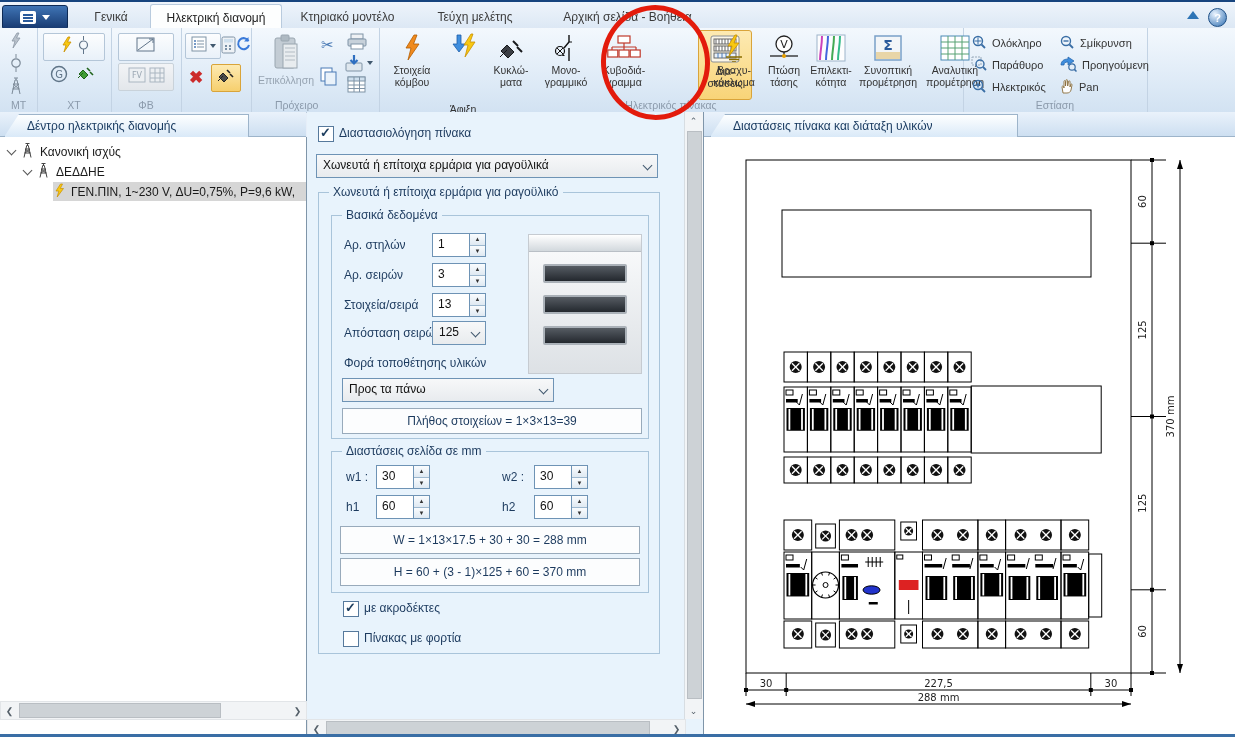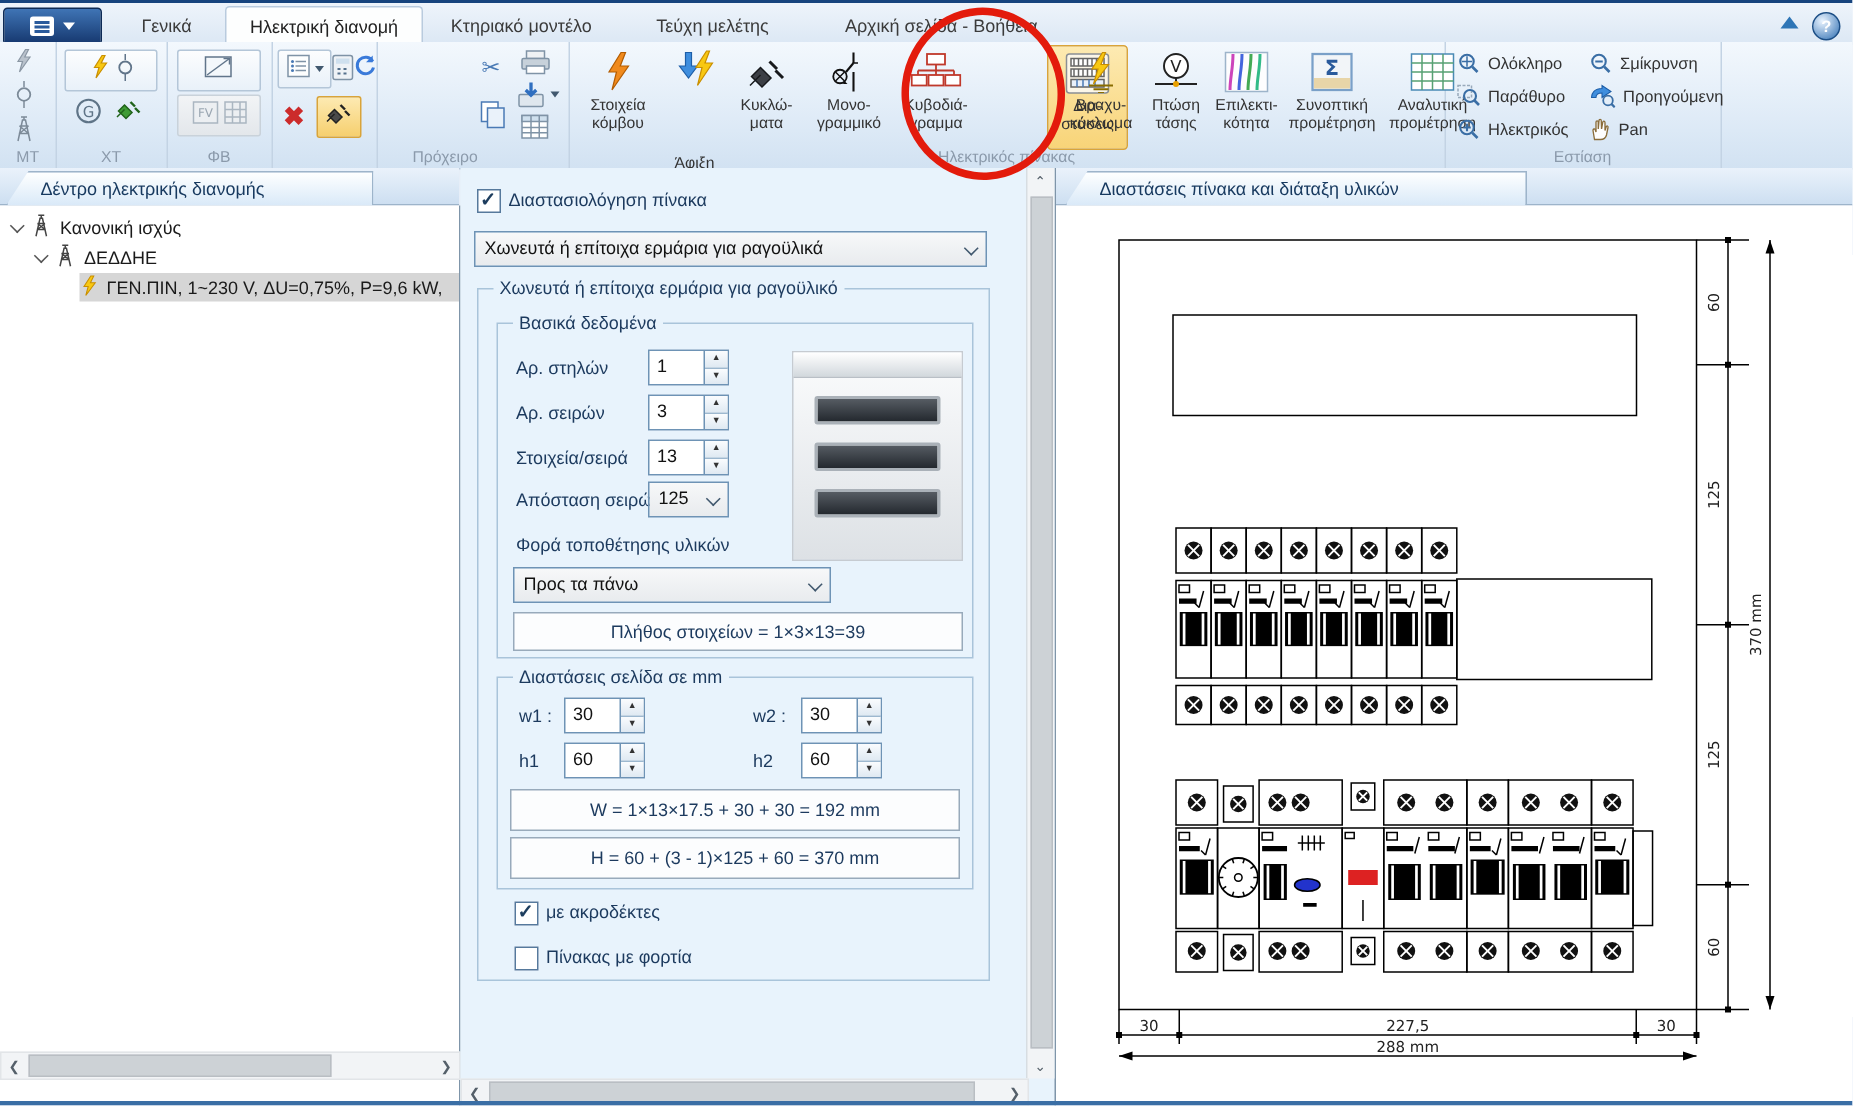--- a/index.html
+++ b/index.html
@@ -209,20 +209,31 @@
       <div class="boxbtn hl" style="left:30px;top:36px;width:28px;height:26px;">
         <span><svg width="20" height="18">
               <path d="M2 14 L7 9 M7 6 l5 5 l-4 4 l-5 -5 Z" fill="#4a4a4a" stroke="#222" stroke-width="1"></path>
               <line x1="11" y1="3" x2="14" y2="6" stroke="#222" stroke-width="1.6"></line>
               <line x1="14" y1="7" x2="17" y2="10" stroke="#222" stroke-width="1.6"></line>
             </svg></span>
       </div>
     </div>
 
     <div class="rgroup" style="left:251px;width:128px;">
+      <div class="bigbtn" style="left:4px;width:62px;">
+        <span class="bicon" style="height:42px;">
+          <svg width="30" height="38">
+              <rect x="4" y="4" width="20" height="30" rx="2" fill="#c3ccd4" stroke="#9aa6b0"></rect>
+              <rect x="10" y="1" width="8" height="6" rx="1" fill="#aeb9c2" stroke="#9aa6b0"></rect>
+              <rect x="12" y="10" width="14" height="24" fill="#e8ecef" stroke="#9aa6b0"></rect>
+              <path d="M14 14 h10 M14 18 h10 M14 22 h10 M14 26 h10" stroke="#b3bcc4"></path>
+            </svg>
+        </span>
+        <span class="bl" style="color:#97a4b2;">Επικόλληση</span>
+      </div>
       <div class="smallico" style="left:70px;top:8px;font-size:15px;color:#4a7ab5;">✂</div>
       <div class="smallico" style="left:68px;top:38px;">
         <svg width="20" height="20">
             <rect x="2" y="2" width="11" height="13" fill="#fff" stroke="#4a7ab5"></rect>
             <rect x="6" y="6" width="11" height="13" fill="#eaf2fa" stroke="#4a7ab5"></rect>
           </svg>
       </div>
       <div class="smallico" style="left:96px;top:5px;">
         <svg width="20" height="17">
             <rect x="4" y="1" width="12" height="5" fill="#eef1f4" stroke="#7f93a6"></rect>
@@ -579,21 +590,21 @@
         <div class="flabel" style="left:170px;top:48px;">h2</div>
         <div class="spin" style="left:202px;top:43px;">
           <span class="val">60</span>
           <span class="btns">
               <div>▲</div>
               <div>▼</div>
             </span>
         </div>
 
         <div class="ibox" style="left:8px;top:74px;width:298px;height:26px;">
-          <span>W = 1×13×17.5 + 30 + 30 = 192  mm</span>
+          <span>W = 1×13×17.5 + 30 + 30 = 288  mm</span>
         </div>
         <div class="ibox" style="left:8px;top:106px;width:298px;height:26px;">
           <span>H = 60 + (3 - 1)×125 + 60 = 370  mm</span>
         </div>
       </div>
 
       <div class="cb checked" style="left:24px;top:408px;"></div>
       <div class="flabel" style="left:45px;top:408px;">με ακροδέκτες</div>
 
       <div class="cb" style="left:24px;top:438px;"></div>

